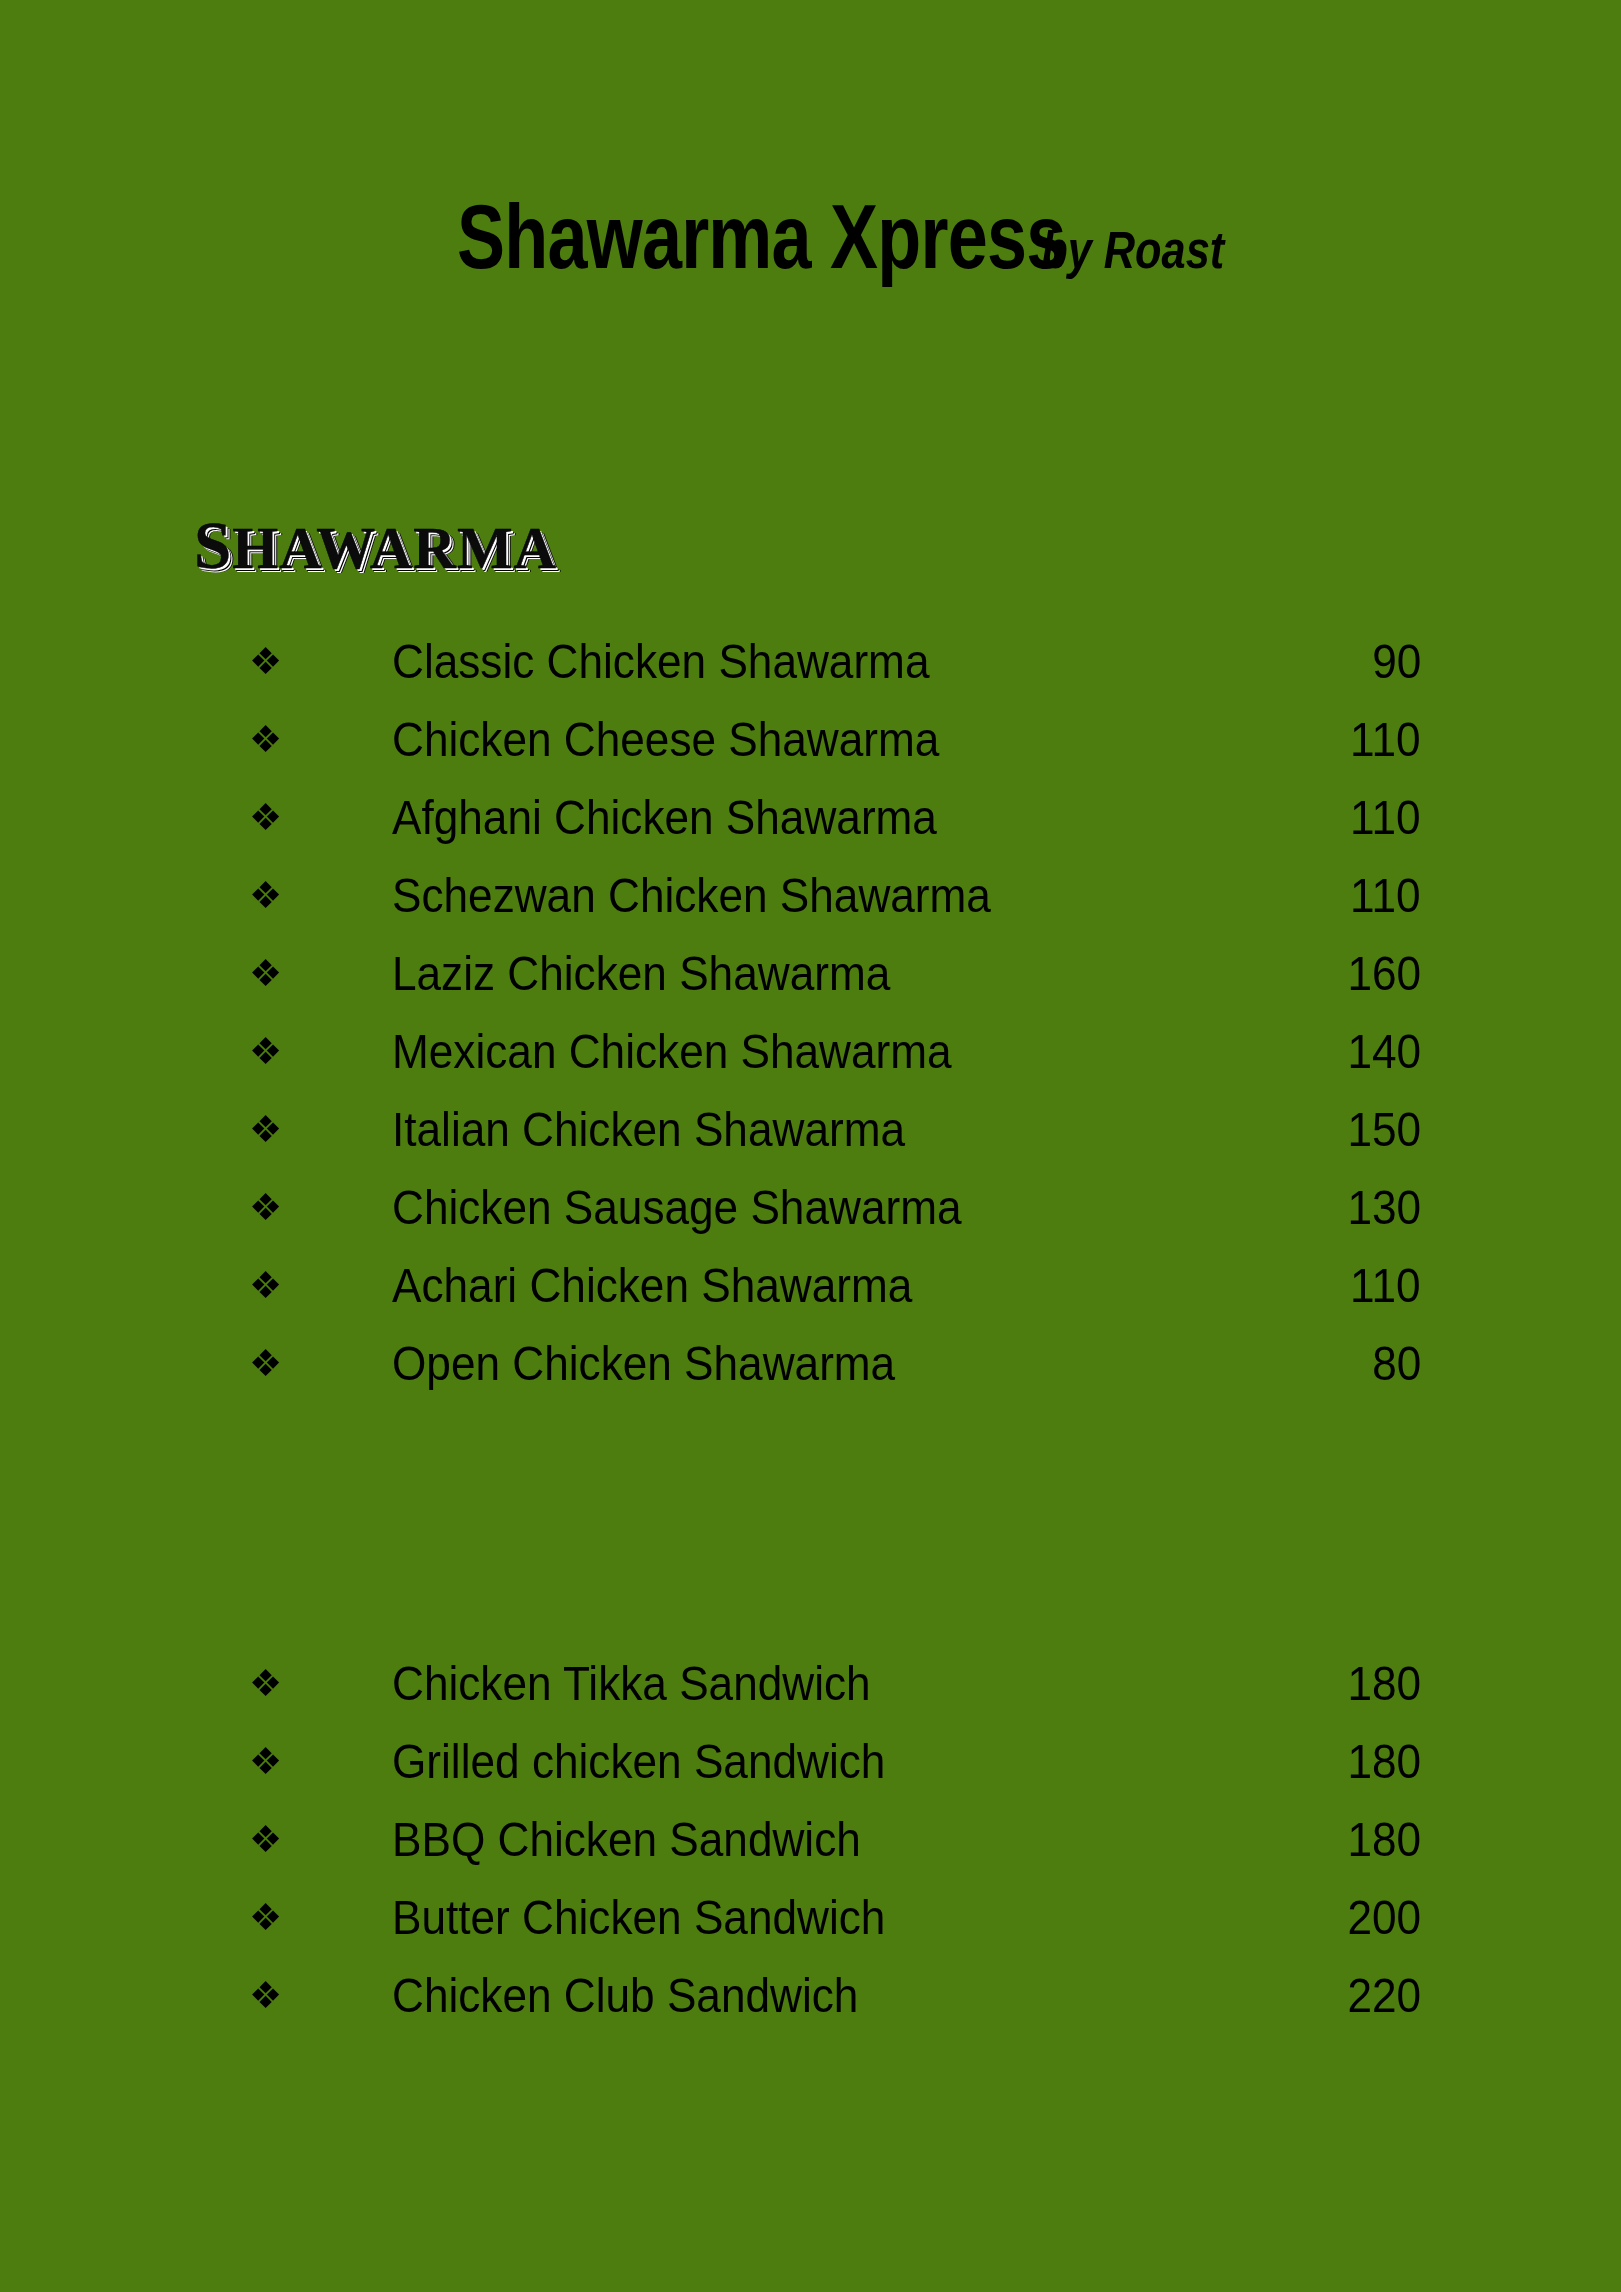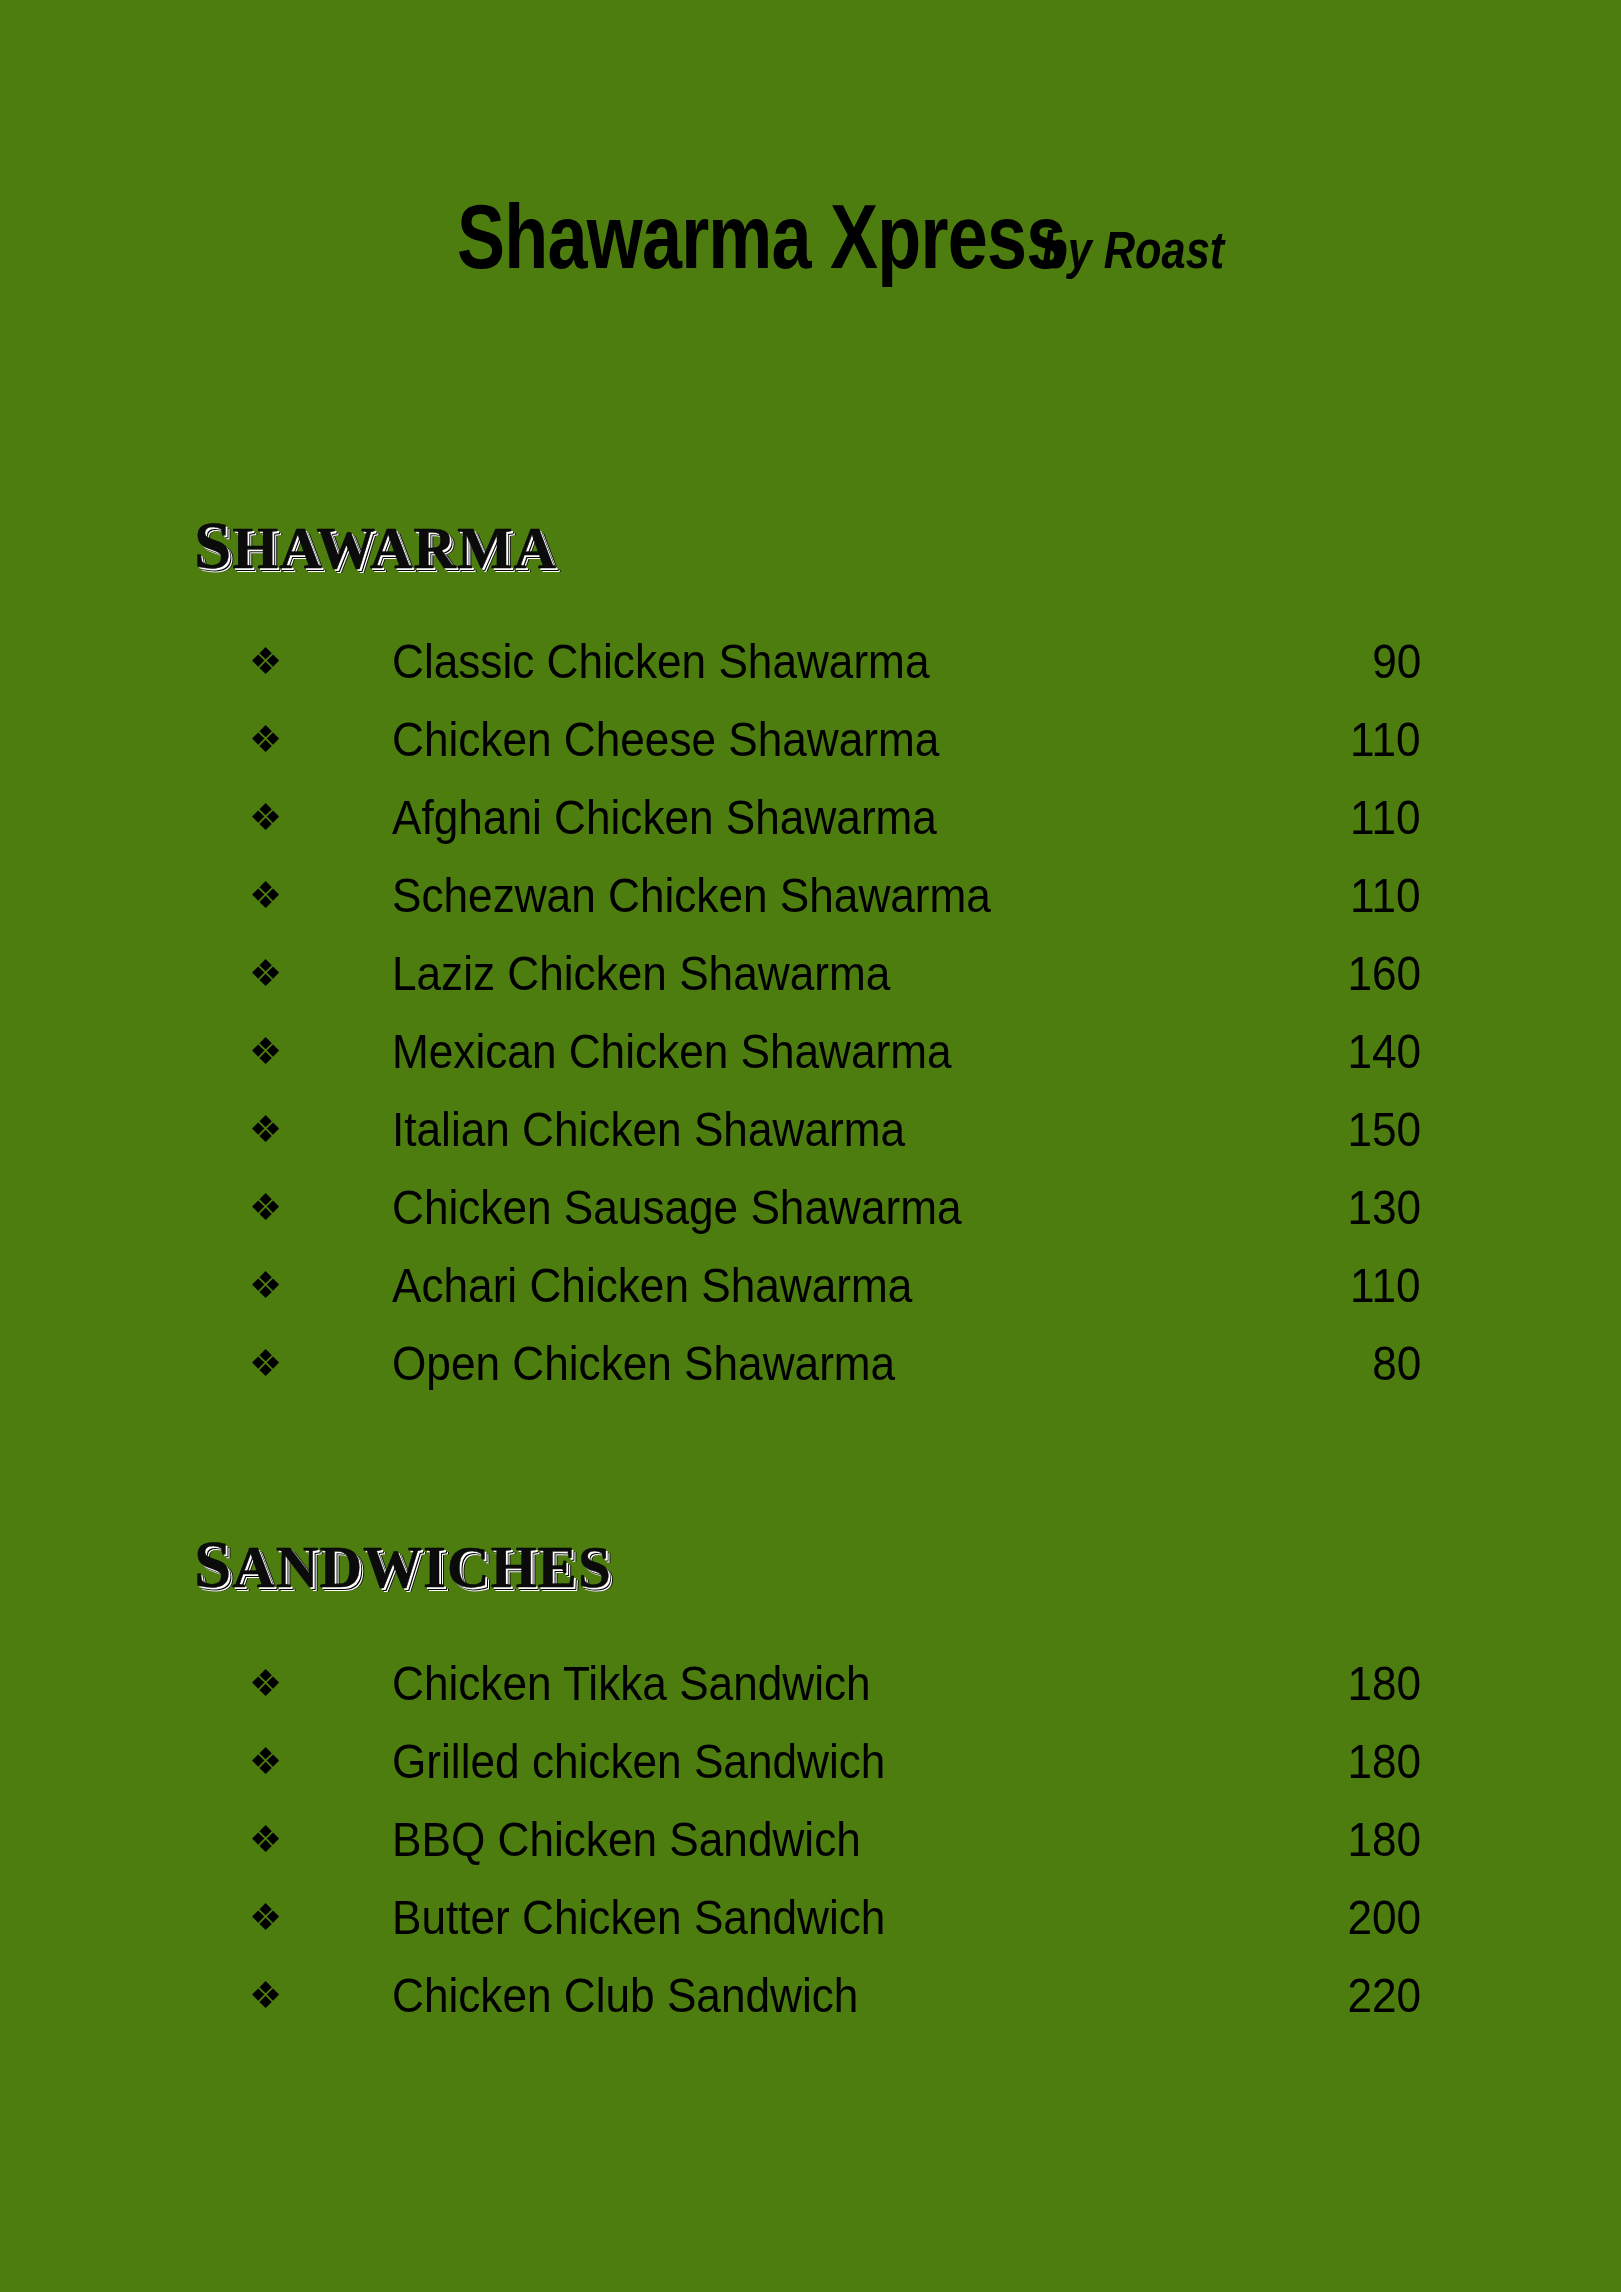--- a/index.html
+++ b/index.html
@@ -196,21 +196,20 @@
         <span class="item-name">Achari Chicken Shawarma</span>
         <span class="item-price">110</span>
       </div>
       <div class="item-row">
         <span class="bullet">❖</span>
         <span class="item-name">Open Chicken Shawarma</span>
         <span class="item-price">80</span>
       </div>
     </div>
 
-  <div class="section-heading" id="heading-sandwiches"><span class="cap">S</span><span class="sc">ANDWICHES</span></div>
 
   <div class="item-list" id="list-sandwiches">
       <div class="item-row">
         <span class="bullet">❖</span>
         <span class="item-name">Chicken Tikka Sandwich</span>
         <span class="item-price">180</span>
       </div>
       <div class="item-row">
         <span class="bullet">❖</span>
         <span class="item-name">Grilled chicken Sandwich</span>

